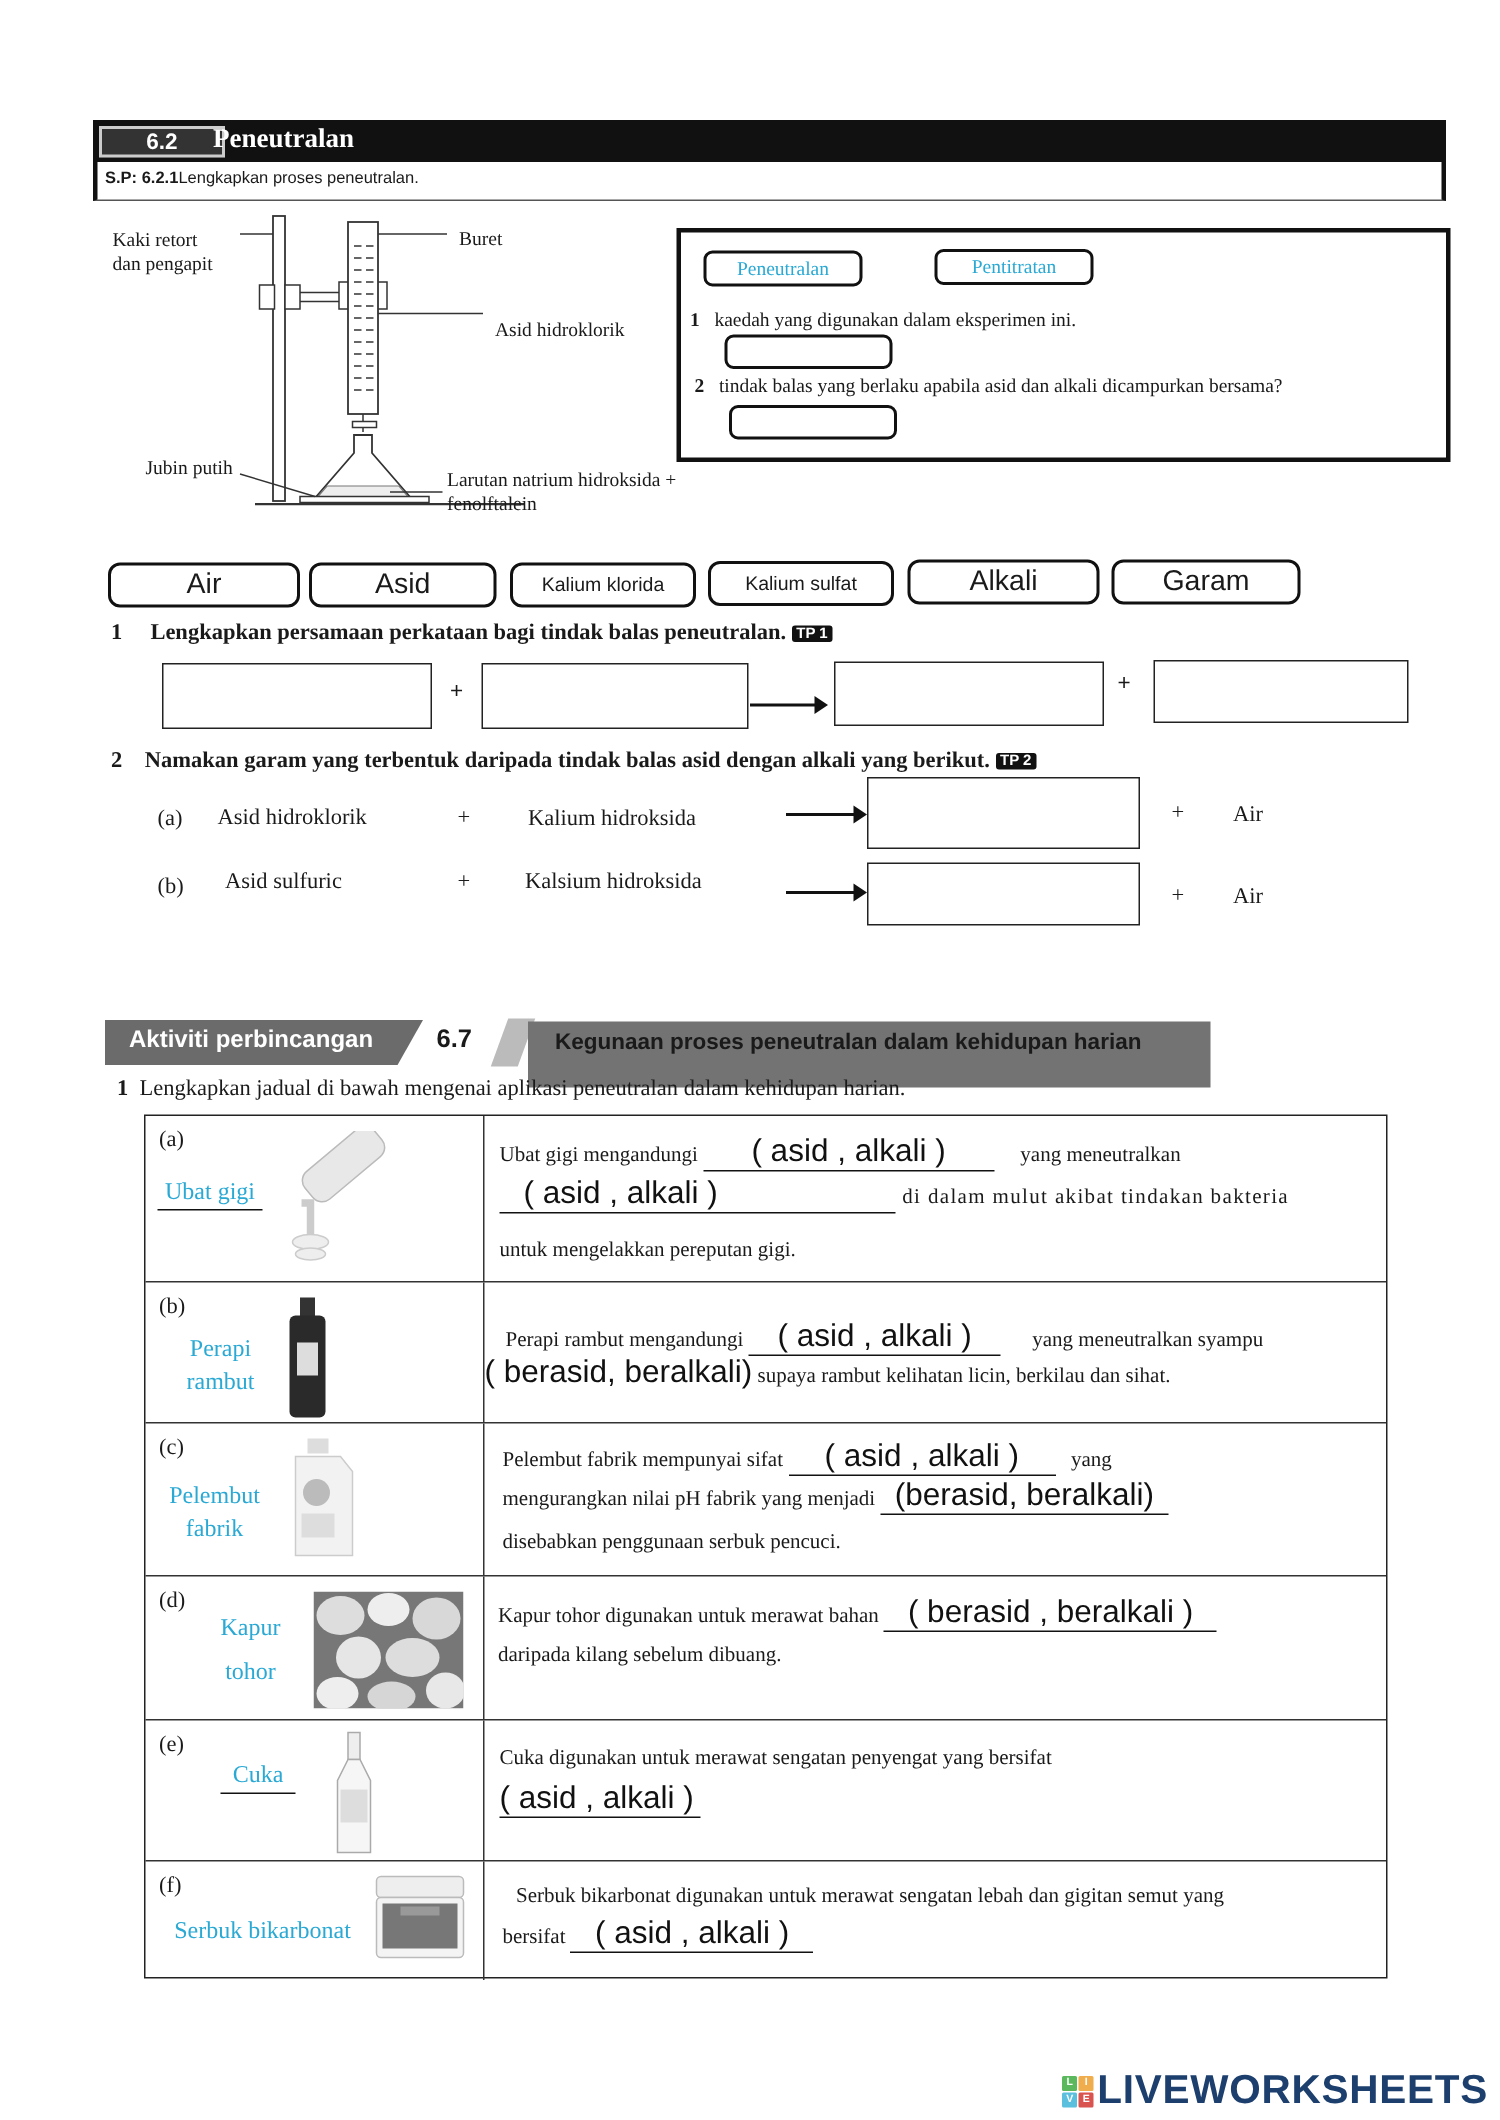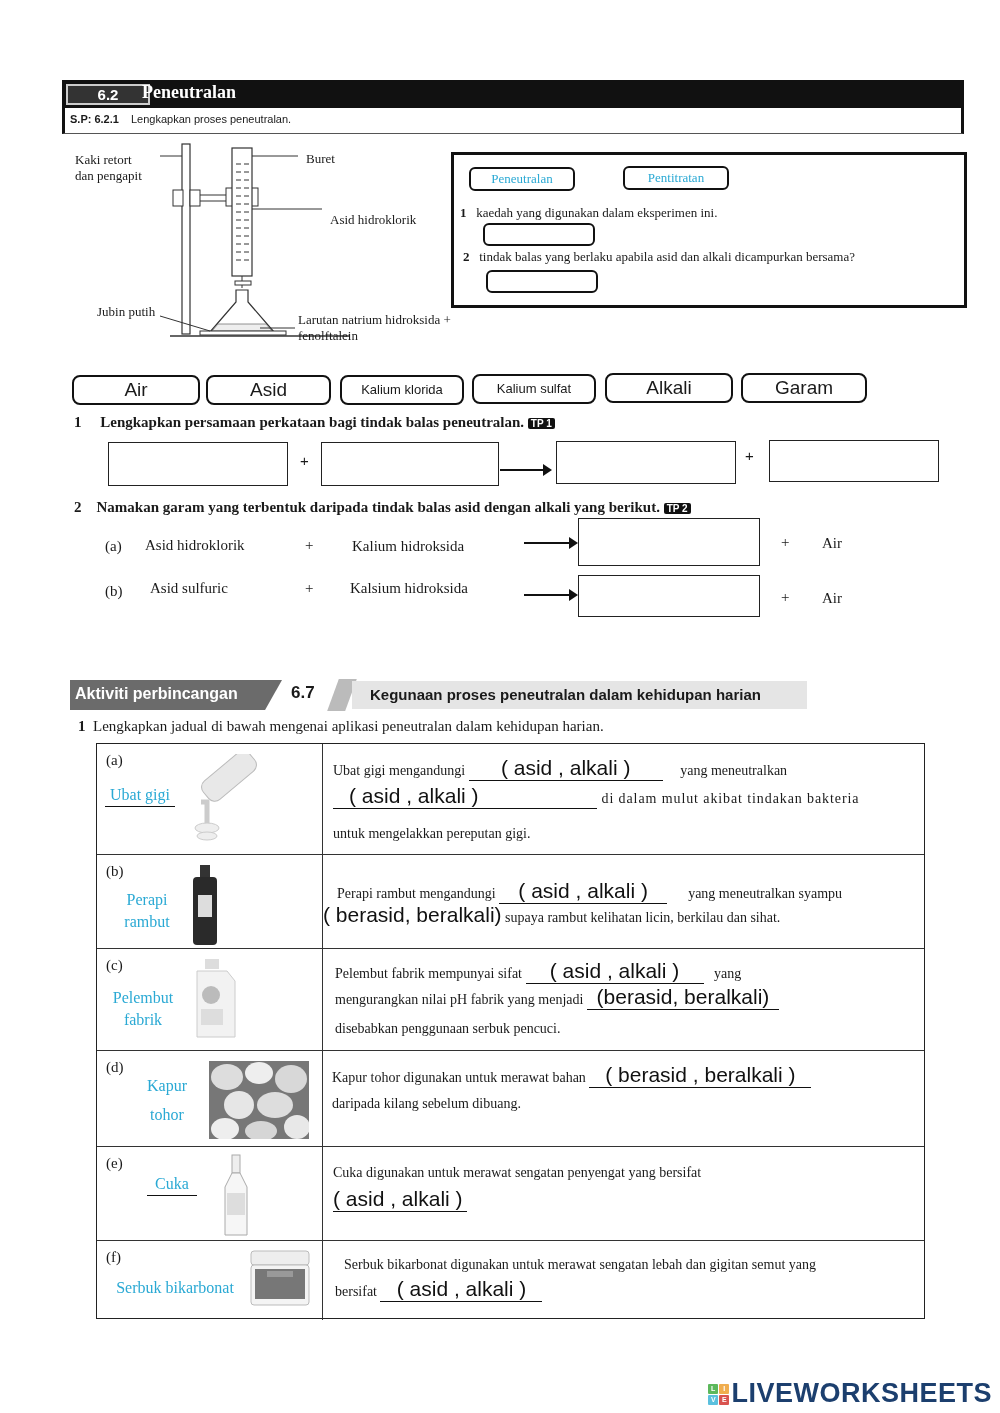--- a/index.html
+++ b/index.html
@@ -7,21 +7,21 @@
   body { position: relative; font-family: "Liberation Serif", serif; color: #1a1a1a; }
   .abs { position: absolute; }
 
   
   .hdr-bar { left: 62px; top: 80px; width: 902px; height: 28px; background: #111; }
   .hdr-num { left: 66px; top: 84px; width: 84px; height: 21px; background: #333; border: 2px solid #ccc; color: #fff;
              font-family: "Liberation Sans", sans-serif; font-weight: bold; font-size: 15px; text-align: center; line-height: 17px; }
   .hdr-title { left: 142px; top: 82px; color: #fff; font-weight: bold; font-size: 18px; }
   .sp-line { left: 62px; top: 108px; width: 902px; height: 26px; border-left: 3px solid #111; border-right: 3px solid #111; border-bottom: 1px solid #555; }
   .sp-text { left: 70px; top: 113px; font-family: "Liberation Sans", sans-serif; font-size: 11px; }
-  .sp-text b { margin-right: 12px; }
+  .sp-text b { margin-right: 0; }
 
   
   .lbl { font-size: 13px; line-height: 16px; }
 
   
   .qbox { left: 451px; top: 152px; width: 516px; height: 156px; border: 3px solid #111; }
   .chip-blue { border: 2px solid #111; border-radius: 6px; color: #2aa9d4; font-size: 13px; text-align: center; line-height: 20px; height: 24px; background: #fff; }
   .qtext { font-size: 13px; }
   .answerbox { border: 2px solid #111; border-radius: 6px; background: #fff; }
 
@@ -31,25 +31,25 @@
 
   .qhead { font-weight: bold; font-size: 15px; }
   .tp { display: inline-block; background: #111; color: #fff; font-family: "Liberation Sans", sans-serif; font-size: 10px; font-weight: bold; padding: 0 3px; border-radius: 2px; vertical-align: middle; }
   .rect { border: 1.5px solid #222; background: #fff; }
   .plus { font-size: 15px; font-family: "Liberation Sans", sans-serif; }
   .arrow { height: 2px; background: #111; }
   .arrow::after { content: ""; position: absolute; right: -2px; top: -5px; border-left: 9px solid #111; border-top: 6px solid transparent; border-bottom: 6px solid transparent; }
   .rxn { font-size: 15px; }
 
   
-  .act-left { left: 70px; top: 680px; width: 212px; height: 30px; background: #6b6b6b; color: #fff; font-family: "Liberation Sans", sans-serif; font-weight: bold; font-size: 16px; line-height: 28px; padding-left: 5px;
+  .act-left { left: 70px; top: 680px; width: 212px; height: 30px; background: #6b6b6b; color: #fff; font-family: "Liberation Sans", sans-serif; font-weight: bold; font-size: 16px; line-height: 28px; padding-left: 16px;
               clip-path: polygon(0 0, 100% 0, 92% 100%, 0 100%); }
   .act-num { left: 291px; top: 683px; font-family: "Liberation Sans", sans-serif; font-weight: bold; font-size: 17px; }
   .act-slash { left: 333px; top: 679px; width: 18px; height: 32px; background: #bbb; transform: skewX(-20deg); }
-  .act-right { left: 352px; top: 681px; width: 455px; height: 28px; background: #e5e5e5; font-family: "Liberation Sans", sans-serif; font-weight: bold; font-size: 15px; line-height: 28px; padding-left: 18px; }
+  .act-right { left: 352px; top: 681px; width: 455px; height: 44px; background: #737373; font-family: "Liberation Sans", sans-serif; font-weight: bold; font-size: 15px; line-height: 28px; padding-left: 18px; }
   .act-q { left: 78px; top: 718px; font-size: 15px; }
 
   
   .tbl { left: 96px; top: 743px; width: 829px; height: 576px; border: 1.5px solid #222; }
   .row { position: absolute; left: 0; width: 100%; border-bottom: 1.5px solid #333; }
   .row:last-child { border-bottom: none; }
   .c1 { position: absolute; left: 0; top: 0; width: 226px; height: 100%; border-right: 1.5px solid #333; }
   .c2 { position: absolute; left: 226px; top: 0; right: 0; height: 100%; }
   .letter { position: absolute; left: 9px; top: 8px; font-size: 15px; }
   .item-lbl { position: absolute; color: #2aa9d4; font-size: 16px; text-align: center; line-height: 22px; }

